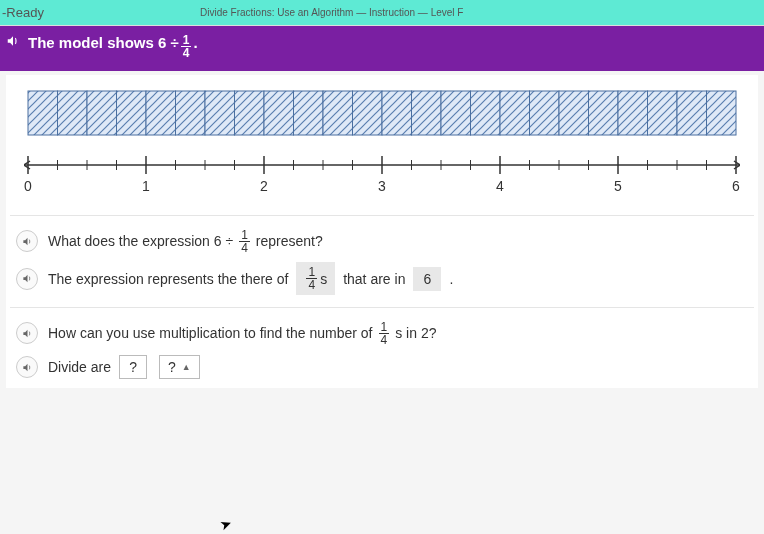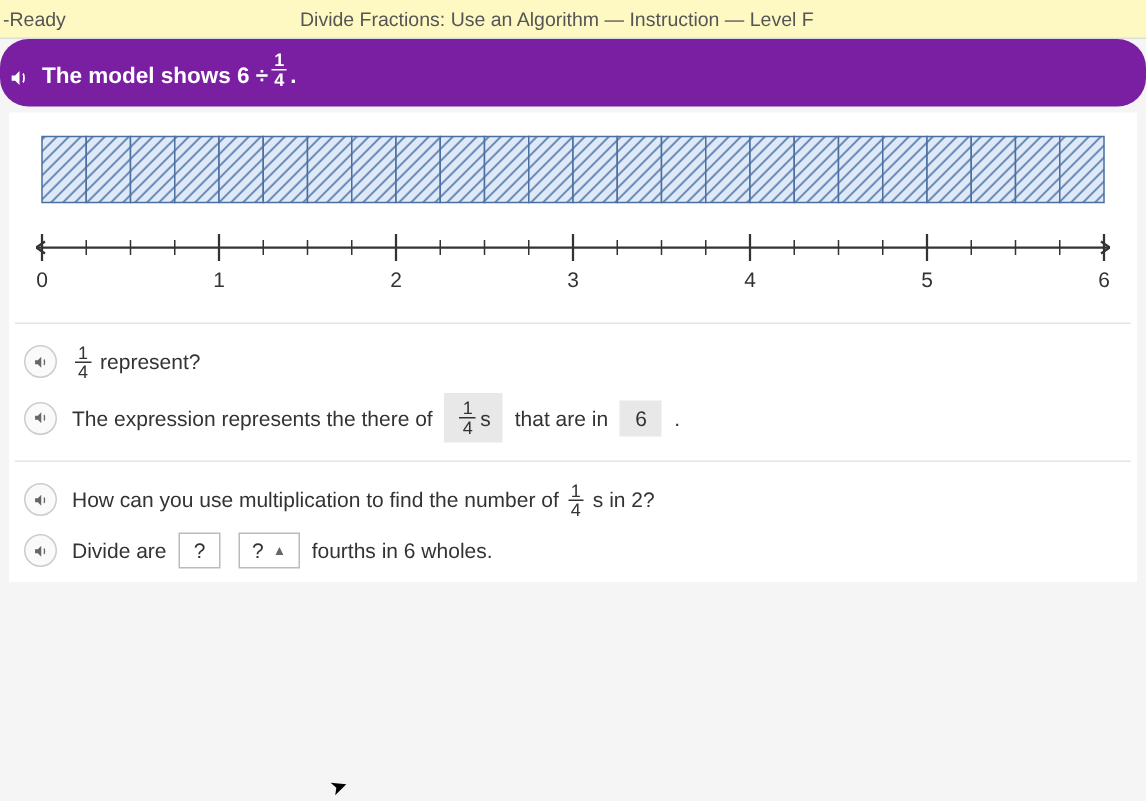--- a/index.html
+++ b/index.html
@@ -7,44 +7,43 @@
     font-family: Arial, Helvetica, sans-serif;
     background: #f5f5f5;
     width: 764px;
     height: 534px;
     overflow: hidden;
     color: #444;
   }
   .header-bar {
     display: flex;
     align-items: center;
-    background: #fef9c3;
+    background: #5eead4;
     border-bottom: 1px solid #ddd;
     height: 26px;
     font-size: 13px;
   }
   .brand {
     color: #555;
     padding-left: 2px;
     font-weight: 500;
     width: 200px;
   }
   .lesson-title {
     color: #555;
-    font-size: 13px;
+    font-size: 10px;
   }
   .purple-band {
     background: #7a1fa2;
     color: #fff;
     padding: 8px 4px 12px 4px;
     display: flex;
-    align-items: flex-end;
+    align-items: flex-start;
     font-size: 15px;
     font-weight: bold;
-    border-radius: 19px;
   }
   .purple-band .audio {
     width: 18px;
     flex: 0 0 18px;
     display: flex;
     align-items: center;
     justify-content: center;
     margin-right: 6px;
   }
   .content {
@@ -236,20 +235,21 @@
 
   <div class="divider"></div>
 
   <div class="line">
     <span class="audio-btn">
       <svg width="11" height="11" viewBox="0 0 24 24" fill="#666">
           <path d="M3 9v6h4l5 5V4L7 9H3z"></path>
           <path d="M16 8c1 1 1 7 0 8" stroke="#666" stroke-width="2" fill="none"></path>
         </svg>
     </span>
+    <span>What does the expression 6 ÷</span>
     <span class="frac">
       <span class="num">1</span>
       <span class="den">4</span>
     </span>
     <span>represent?</span>
   </div>
 
   <div class="line">
     <span class="audio-btn">
       <svg width="11" height="11" viewBox="0 0 24 24" fill="#666">
@@ -295,18 +295,17 @@
         </svg>
     </span>
     <span>Divide are</span>
     <span class="input-box">
       <span>?</span>
     </span>
     <span class="input-box">
       <span>?</span>
       <span class="caret">▲</span>
     </span>
-    <span>fourths in 6 wholes.</span>
   </div>
 
 </div>
 
 <div class="cursor-arrow">➤</div>
 
 </body></html>

